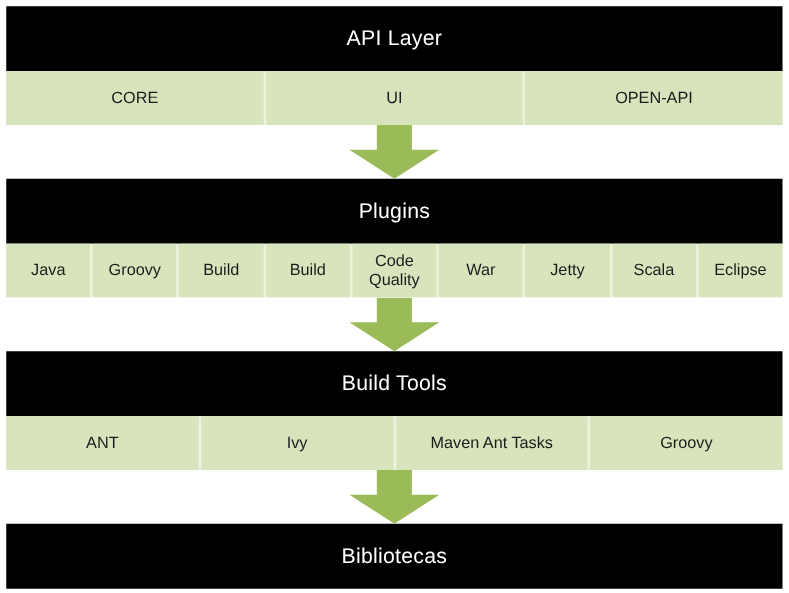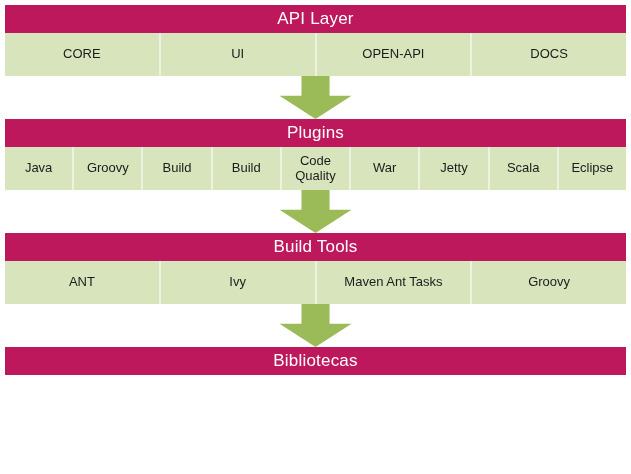--- a/index.html
+++ b/index.html
@@ -17,22 +17,22 @@
   }
   .stack {
     position: absolute;
     left: 5px;
     top: 5px;
     width: 621px;
     display: flex;
     flex-direction: column;
   }
   .section-header {
-    height: 28px;
-    background: #be185d;
+    height: 52px;
+    background: #000000;
     color: #FFFFFF;
     display: flex;
     align-items: center;
     justify-content: center;
     font-size: 17px;
     letter-spacing: 0.2px;
   }
   .section-row {
     height: 43px;
     background: #EDF2E0;
@@ -71,21 +71,20 @@
 <div class="canvas">
   <div class="stack">
 
     <div class="section-header">
       <span>API Layer</span>
     </div>
     <div class="section-row">
       <div class="cell">CORE</div>
       <div class="cell">UI</div>
       <div class="cell">OPEN-API</div>
-      <div class="cell">DOCS</div>
     </div>
 
     <div class="arrow-gap">
       <div class="block-arrow"></div>
     </div>
 
     <div class="section-header">
       <span>Plugins</span>
     </div>
     <div class="section-row">

